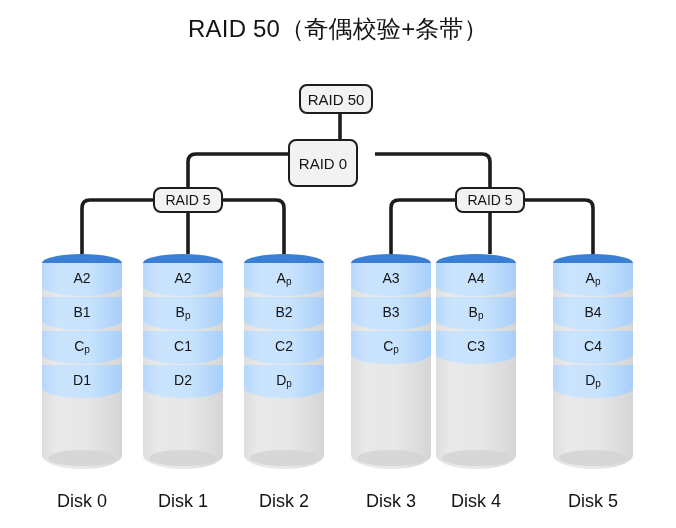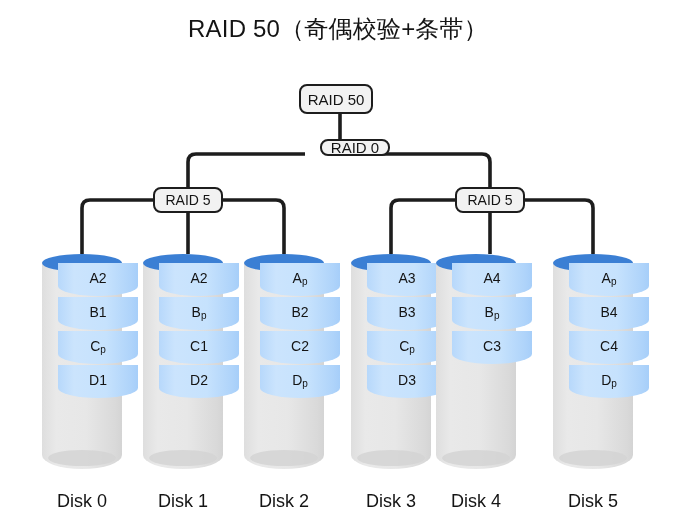--- a/index.html
+++ b/index.html
@@ -48,21 +48,21 @@
     border-radius: 8px;
     display: flex;
     align-items: center;
     justify-content: center;
     font-size: 15px;
     color: #141414;
     z-index: 5;
     white-space: nowrap;
   }
   #node-raid50 { left: 299px; top: 84px;  width: 74px; height: 30px; }
-  #node-raid0  { left: 320px; top: 139px; width: 70px; height: 17px; }
+  #node-raid0  { left: 288px; top: 139px; width: 70px; height: 48px; }
   #node-raid5-left  { left: 153px; top: 187px; width: 70px; height: 26px; font-size: 14px; }
   #node-raid5-right { left: 455px; top: 187px; width: 70px; height: 26px; font-size: 14px; }
 
   
   .disk {
     position: absolute;
     width: 80px;
     z-index: 3;
   }
   .disk-body {
@@ -105,21 +105,20 @@
     z-index: 4;
   }
 
   
   .disk-bands {
     position: absolute;
     left: 0;
     top: 19px;
     width: 80px;
     z-index: 5;
-    padding-left: 16px;
   }
   .disk-band {
     position: relative;
     width: 80px;
     height: 33px;
     background: linear-gradient(to right,
                 #b7d8fb 0%, #cbe4fd 20%, #c6e2fd 60%, #aed3fa 92%, #a6cef9 100%);
     border-radius: 0 0 40px 40px / 0 0 10px 10px;
     margin-bottom: 1px;
     display: flex;
@@ -268,23 +267,20 @@
         <div class="disk-bands">
           <div class="disk-band">
             <span class="band-label">A3</span>
           </div>
           <div class="disk-band">
             <span class="band-label">B3</span>
           </div>
           <div class="disk-band">
             <span class="band-label">C<sub>p</sub></span>
           </div>
-          <div class="disk-band">
-            <span class="band-label">D3</span>
-          </div>
         </div>
       </div>
       <div class="disk-caption">Disk 3</div>
     </div>
     <div class="disk" style="left: 436px; top: 244px;">
       <div class="disk-body">
         <div class="disk-empty">
           <div class="disk-empty-bottom-shade"></div>
         </div>
         <div class="disk-cap"></div>

